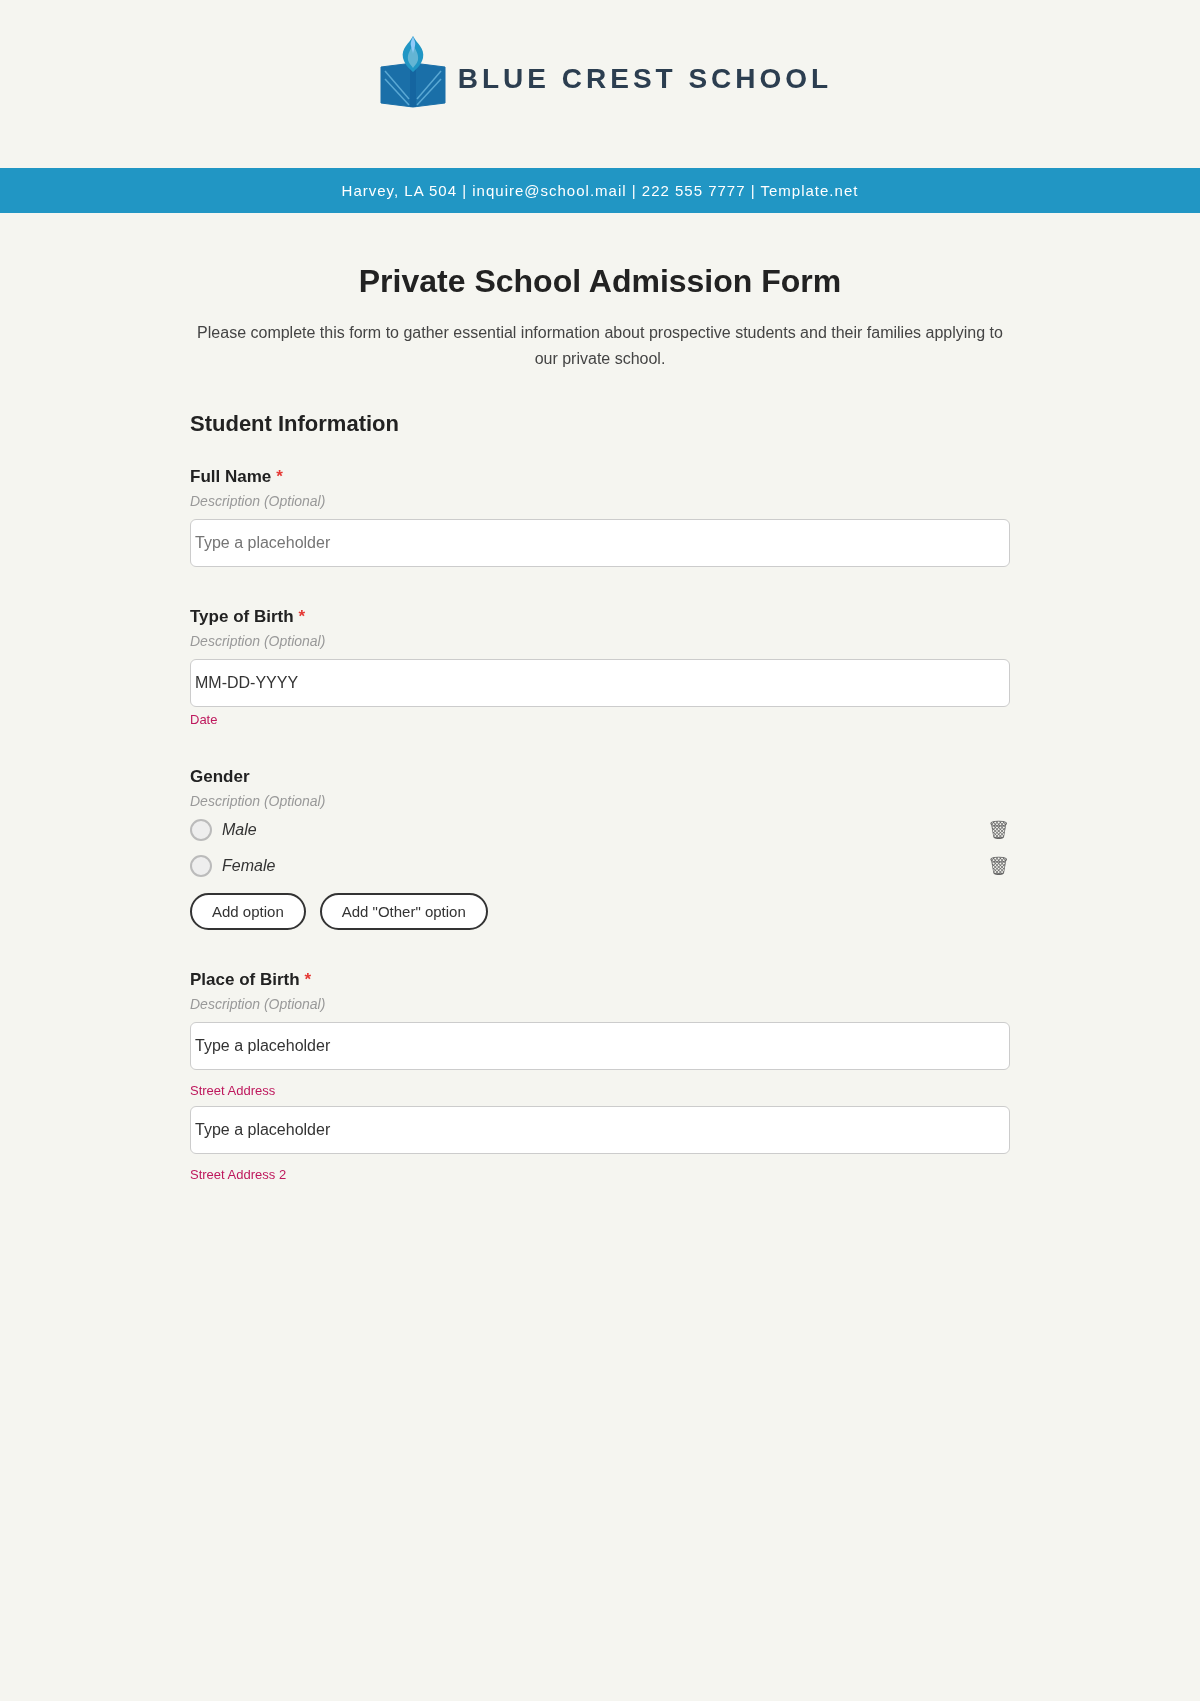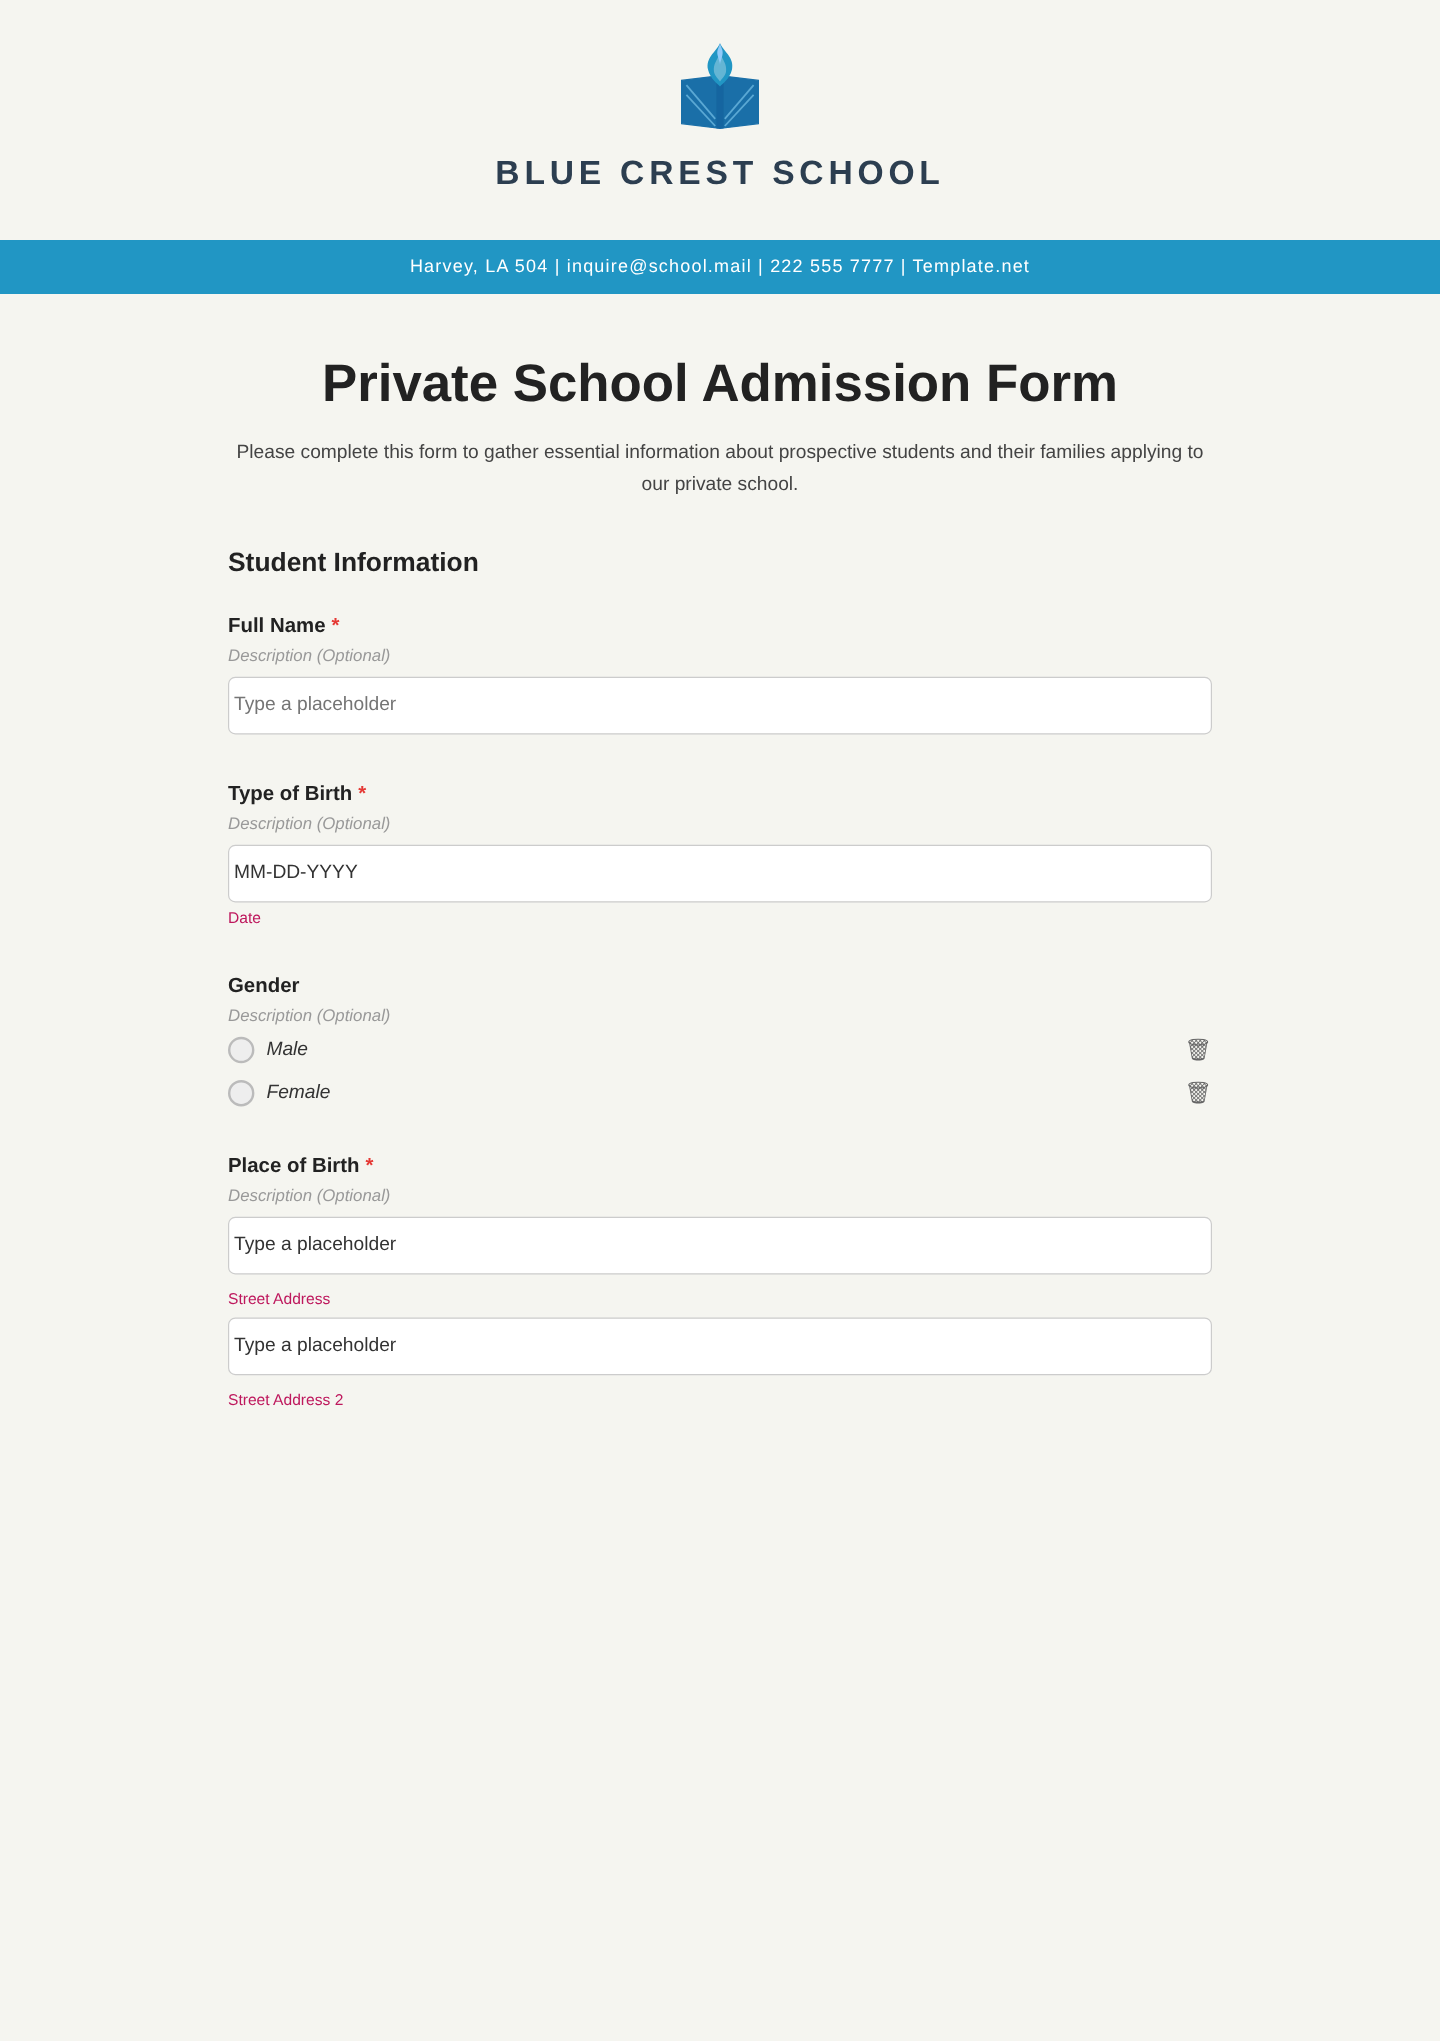--- a/index.html
+++ b/index.html
@@ -19,21 +19,21 @@
     .header {
       display: flex;
       flex-direction: column;
       align-items: center;
       padding: 30px 20px 20px;
       background-color: #f5f5f0;
     }
 
     .logo-container {
       display: flex;
-      flex-direction: column;
+      flex-direction: row;
       align-items: center;
       margin-bottom: 0;
     }
 
     .logo-icon {
       width: 90px;
       height: 90px;
       margin-bottom: 8px;
     }
 
@@ -56,21 +56,21 @@
       margin-top: 20px;
     }
 
     .main-content {
       max-width: 900px;
       margin: 0 auto;
       padding: 50px 40px;
     }
 
     .form-title {
-      font-size: 44px;
+      font-size: 32px;
       font-weight: bold;
       text-align: center;
       margin-bottom: 20px;
       color: #222;
     }
 
     .form-description {
       text-align: center;
       font-size: 16px;
       color: #444;
@@ -278,20 +278,24 @@
     </div>
 
     <div class="radio-option">
       <div class="radio-option-inner">
         <span class="radio-circle"></span>
         <span class="radio-label">Female</span>
       </div>
       <span class="delete-icon">🗑</span>
     </div>
 
+    <div class="add-option-row">
+      <button class="add-btn">Add option</button>
+      <button class="add-btn">Add "Other" option</button>
+    </div>
   </div>
 
   <div class="form-field">
     <div class="field-label">
       <span>Place of Birth</span>
       <span class="required-star">*</span>
     </div>
     <div class="field-description">Description (Optional)</div>
     <div class="address-fields">
       <input type="text" class="text-input has-value" value="Type a placeholder" placeholder="Type a placeholder" style="">

